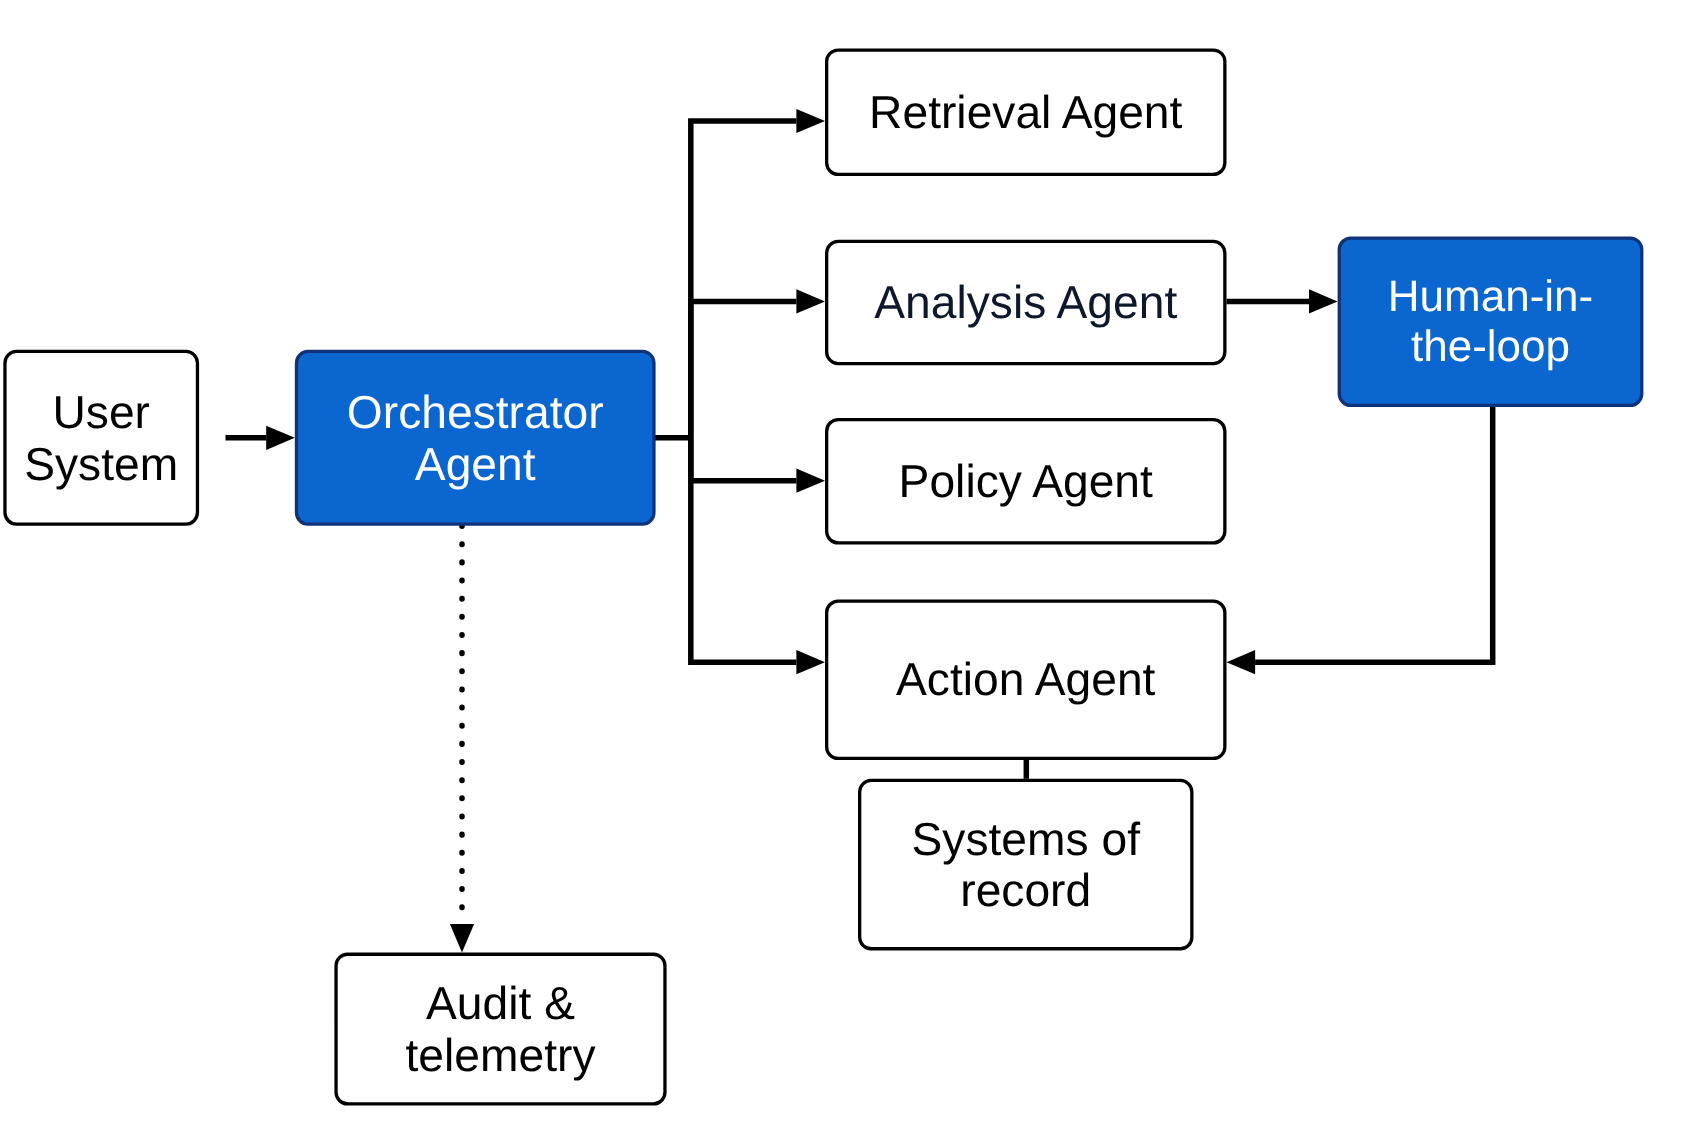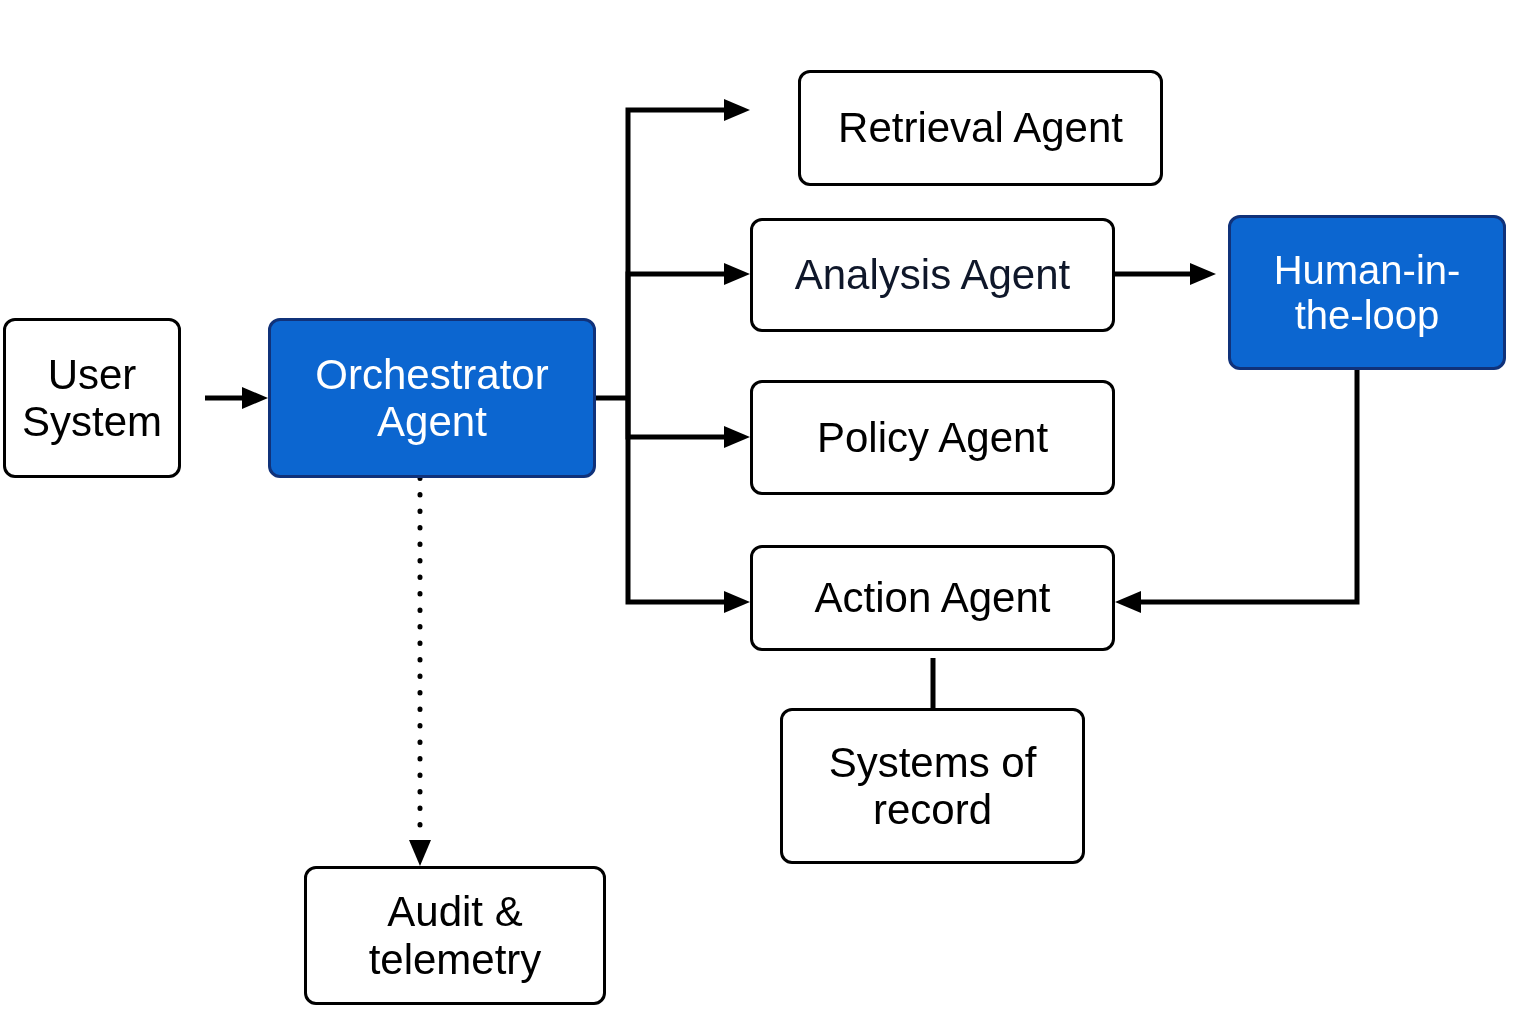--- a/index.html
+++ b/index.html
@@ -94,23 +94,23 @@
       </g>
       <g>
         <polygon points="420,866 409,840 431,840" fill="#000000"></polygon>
         <polyline points="420,478 420,840" fill="none" stroke="#000000" stroke-width="5" stroke-linecap="round" stroke-linejoin="miter" stroke-dasharray="0.5 16"></polyline>
       </g>
     </svg>
 <div class="node plain" style="left: 3px; top: 318px; width: 178px; height: 160px; font-size: 42px; background: rgb(255, 255, 255); border-color: rgb(0, 0, 0); color: rgb(0, 0, 0);"><span>User
 System</span></div>
     <div class="node accent" style="left: 268px; top: 318px; width: 328px; height: 160px; font-size: 42px; background: rgb(12, 102, 208); border-color: rgb(16, 50, 122); color: rgb(255, 255, 255);"><span>Orchestrator
 Agent</span></div>
-    <div class="node plain" style="left: 750px; top: 70px; width: 365px; height: 116px; font-size: 42px; background: rgb(255, 255, 255); border-color: rgb(0, 0, 0); color: rgb(0, 0, 0); margin-left: 48px;"><span>Retrieval Agent</span></div>
+    <div class="node plain" style="left: 750px; top: 44px; width: 365px; height: 116px; font-size: 42px; background: rgb(255, 255, 255); border-color: rgb(0, 0, 0); color: rgb(0, 0, 0);"><span>Retrieval Agent</span></div>
     <div class="node plain" style="left: 750px; top: 218px; width: 365px; height: 114px; font-size: 42px; background: rgb(255, 255, 255); border-color: rgb(0, 0, 0); color: #0f172a;"><span>Analysis Agent</span></div>
     <div class="node plain" style="left: 750px; top: 380px; width: 365px; height: 115px; font-size: 42px; background: rgb(255, 255, 255); border-color: rgb(0, 0, 0); color: rgb(0, 0, 0);"><span>Policy Agent</span></div>
-    <div class="node plain" style="left: 750px; top: 545px; width: 365px; height: 106px; font-size: 42px; background: rgb(255, 255, 255); border-color: rgb(0, 0, 0); color: rgb(0, 0, 0);"><span>Action Agent</span></div>
-    <div class="node accent" style="left: 1216px; top: 215px; width: 278px; height: 155px; font-size: 40px; background: rgb(12, 102, 208); border-color: rgb(16, 50, 122); color: rgb(255, 255, 255); margin-left: 12px;"><span>Human-in-
+    <div class="node plain" style="left: 750px; top: 545px; width: 365px; height: 146px; font-size: 42px; background: rgb(255, 255, 255); border-color: rgb(0, 0, 0); color: rgb(0, 0, 0);"><span>Action Agent</span></div>
+    <div class="node accent" style="left: 1216px; top: 215px; width: 278px; height: 155px; font-size: 40px; background: rgb(12, 102, 208); border-color: rgb(16, 50, 122); color: rgb(255, 255, 255);"><span>Human-in-
 the-loop</span></div>
     <div class="node plain" style="left: 780px; top: 708px; width: 305px; height: 156px; font-size: 42px; background: rgb(255, 255, 255); border-color: rgb(0, 0, 0); color: rgb(0, 0, 0);"><span>Systems of
 record</span></div>
     <div class="node plain" style="left: 268px; top: 866px; width: 302px; height: 139px; font-size: 42px; background: rgb(255, 255, 255); border-color: rgb(0, 0, 0); color: rgb(0, 0, 0); margin-left: 36px;"><span>Audit &amp;
 telemetry</span></div>
   </div>
 
 </body></html>

